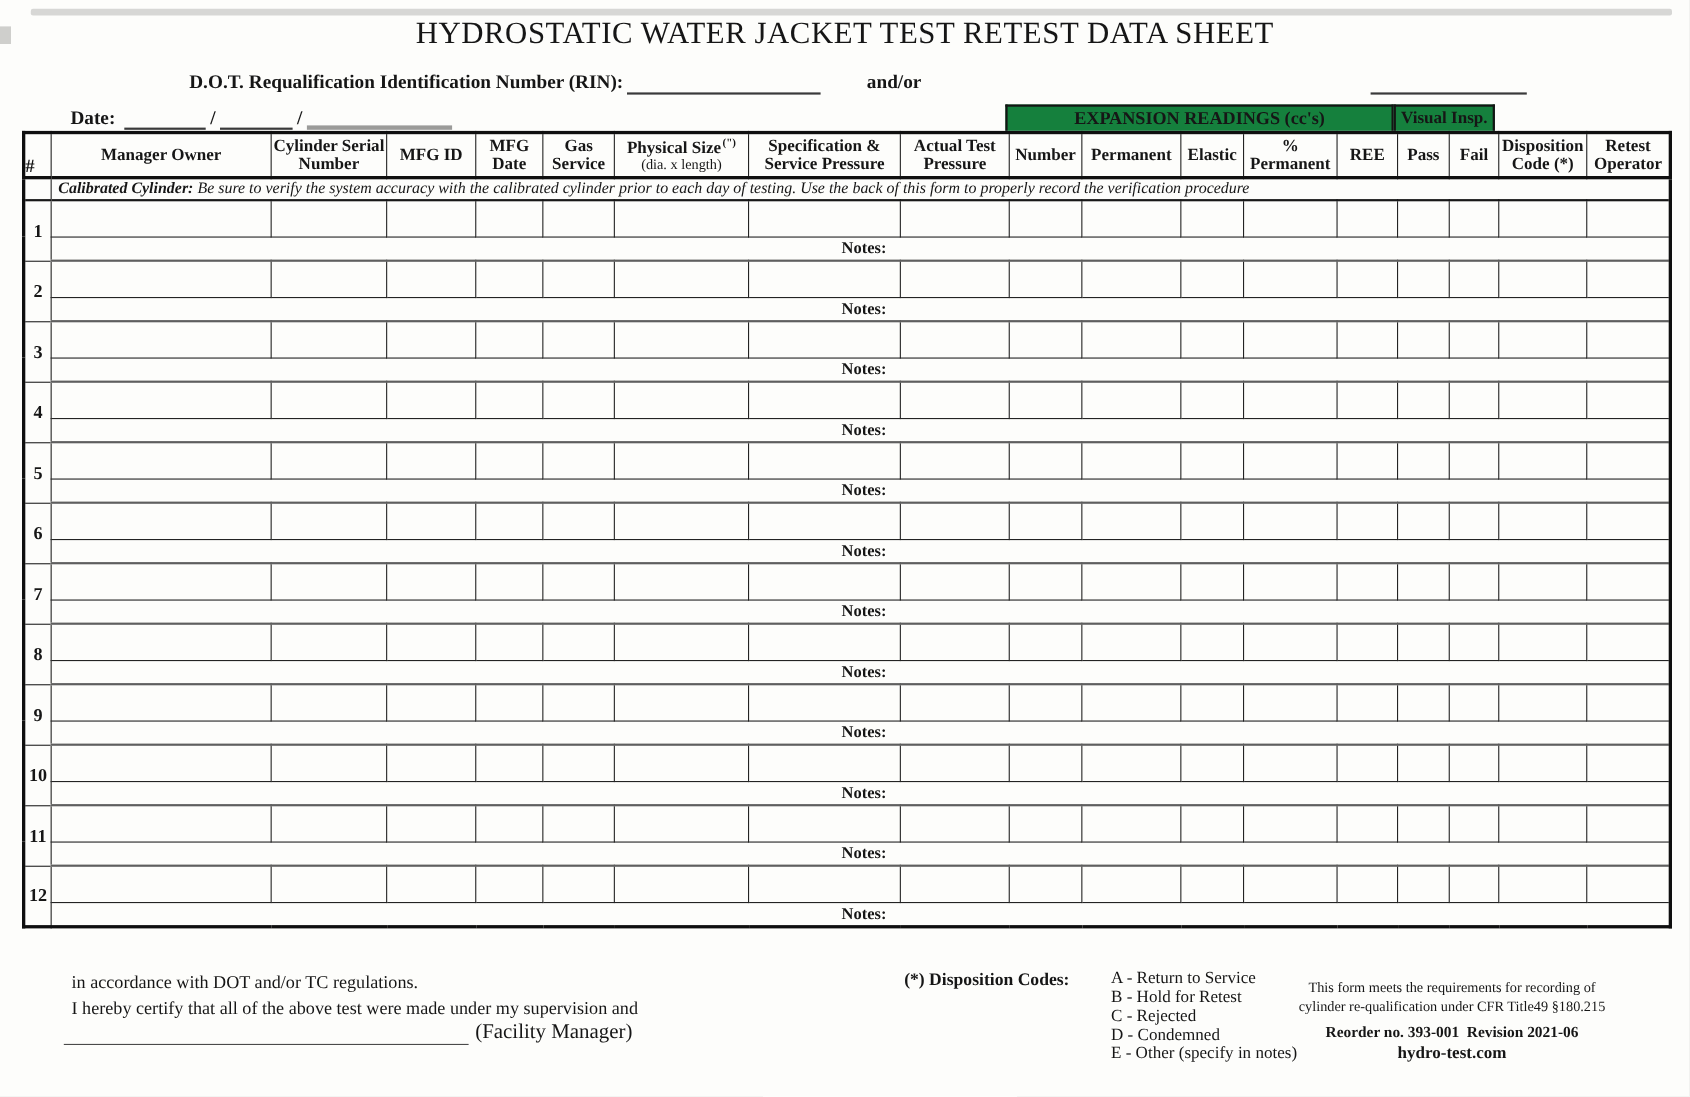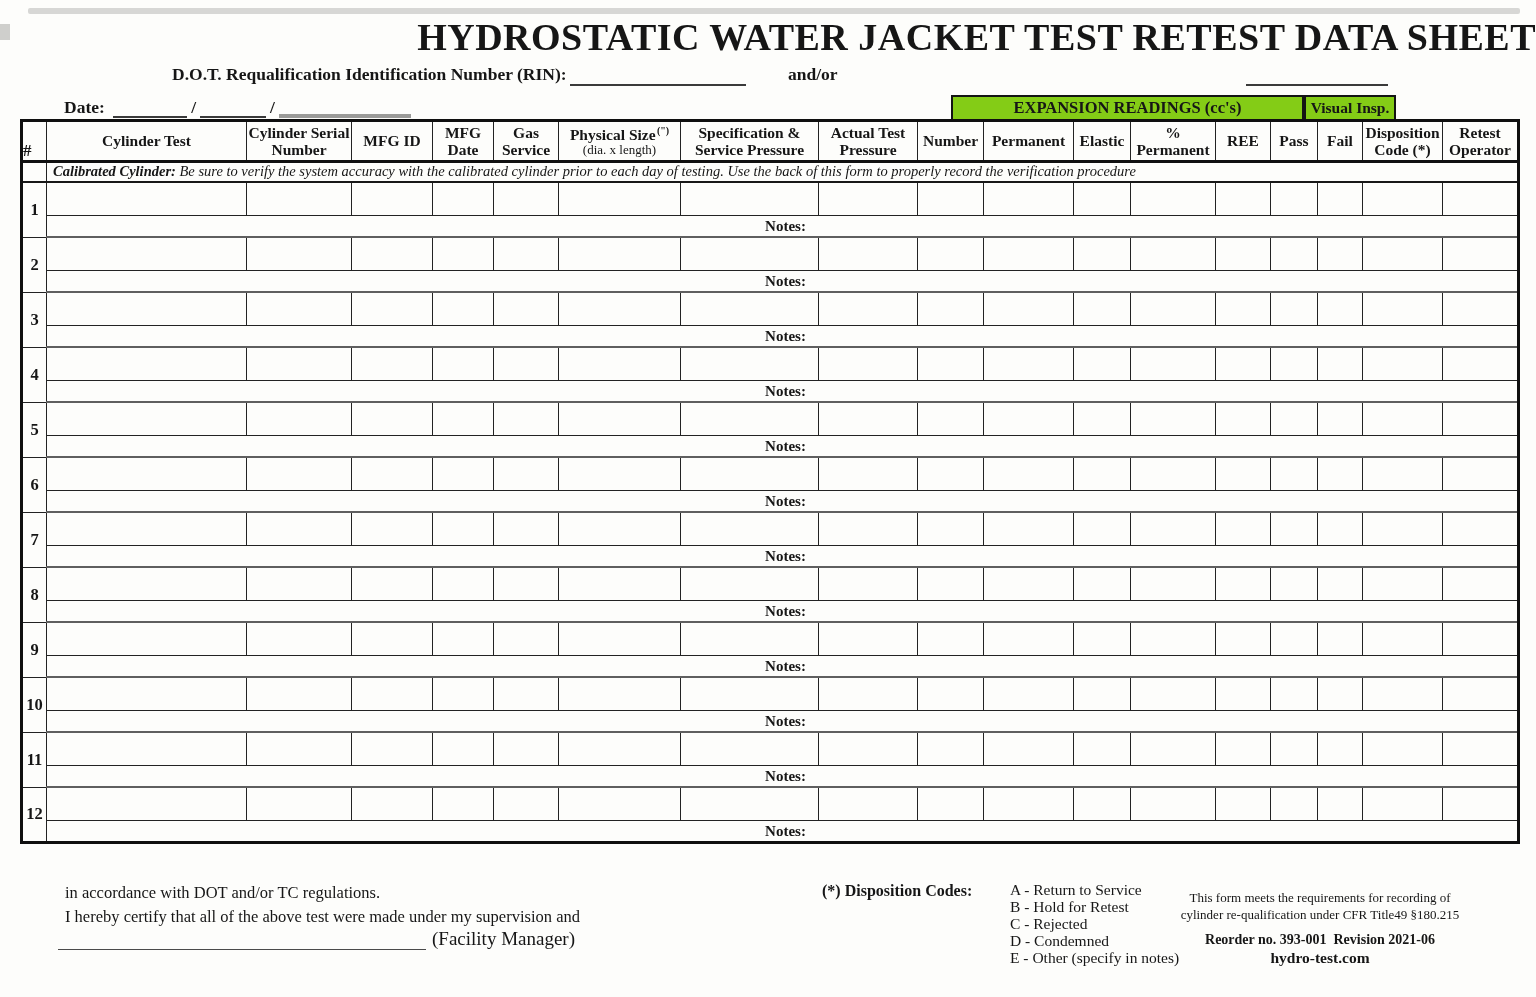--- a/index.html
+++ b/index.html
@@ -4,33 +4,33 @@
 <style>
   html,body{margin:0;padding:0;background:#e9e9e6;}
   .sheet{
     position:relative;width:1536px;height:997px;background:#fdfdfb;
     font-family:"Liberation Serif","DejaVu Serif",serif;color:#161616;
     overflow:hidden;
   }
   .scan-strip{position:absolute;left:28px;top:8px;width:1492px;height:6px;
     background:#d7d7d5;border-radius:2px;filter:blur(.4px);}
   .scan-mark{position:absolute;left:0;top:24px;width:10px;height:16px;background:#cfcfcc;}
-  .title{position:absolute;top:15px;left:0;width:100%;text-align:right;
-    font-size:38px;font-weight:bold;letter-spacing:.5px;white-space:nowrap;}
+  .title{position:absolute;top:15px;left:0;width:100%;text-align:center;
+    font-size:28px;font-weight:normal;letter-spacing:.5px;white-space:nowrap;}
   .id-row{position:absolute;top:64px;left:0;width:100%;height:26px;font-size:17.5px;font-weight:bold;}
   .id-row .lbl{position:absolute;white-space:nowrap;}
   .blank{display:inline-block;border-bottom:2px solid #3a3a3a;height:18px;vertical-align:bottom;}
   .rin-line{position:absolute;left:570px;top:2px;width:176px;}
   .tc-line{position:absolute;left:1246px;top:2px;width:142px;}
   .date-row{position:absolute;top:96px;left:64px;font-size:17.5px;font-weight:bold;white-space:nowrap;}
   .date-row .blank{margin:0 4px;}
   .blank-gray{border-bottom:4px solid #9b9b99;}
   .superbox{position:absolute;top:95px;height:24px;border:2px solid #141414;border-bottom:none;
-    background:#84cc16;display:flex;align-items:center;justify-content:center;
-    font-weight:bold;box-sizing:border-box;margin-left:37px;}
+    background:#15803d;display:flex;align-items:center;justify-content:center;
+    font-weight:bold;box-sizing:border-box;}
   .expansion-box{left:914px;width:353px;font-size:16.5px;}
   .visual-box{left:1267px;width:92px;font-size:15.5px;}
   table.retest{
     position:absolute;left:20px;top:119px;width:1498px;table-layout:fixed;
     border-collapse:collapse;border:3px solid #0f0f0f;background:#fdfdfb;
   }
   table.retest th,table.retest td{border:1.6px solid #232323;padding:0;box-sizing:border-box;}
   thead th{
     border-width:2.2px;font-size:15.5px;font-weight:bold;line-height:1.12;
     text-align:center;vertical-align:middle;height:41px;padding:2px 1px;
@@ -101,21 +101,21 @@
       <col style="width:85px">
         <col style="width:55px">
         <col style="width:47px">
         <col style="width:45px">
       <col style="width:80px">
         <col style="width:76px">
     </colgroup>
     <thead>
       <tr>
         <th class="th-num">#</th>
-        <th>Cylinder Test</th>
+        <th>Manager Owner</th>
         <th>Cylinder Serial Number</th>
         <th>MFG ID</th>
         <th>MFG Date</th>
         <th>Gas Service</th>
         <th><span>Physical Size</span> <sup>(")</sup><div class="sub">(dia. x length)</div></th>
         <th>Specification &amp; Service Pressure</th>
         <th>Actual Test Pressure</th>
         <th>Number</th>
         <th>Permanent</th>
         <th>Elastic</th>

